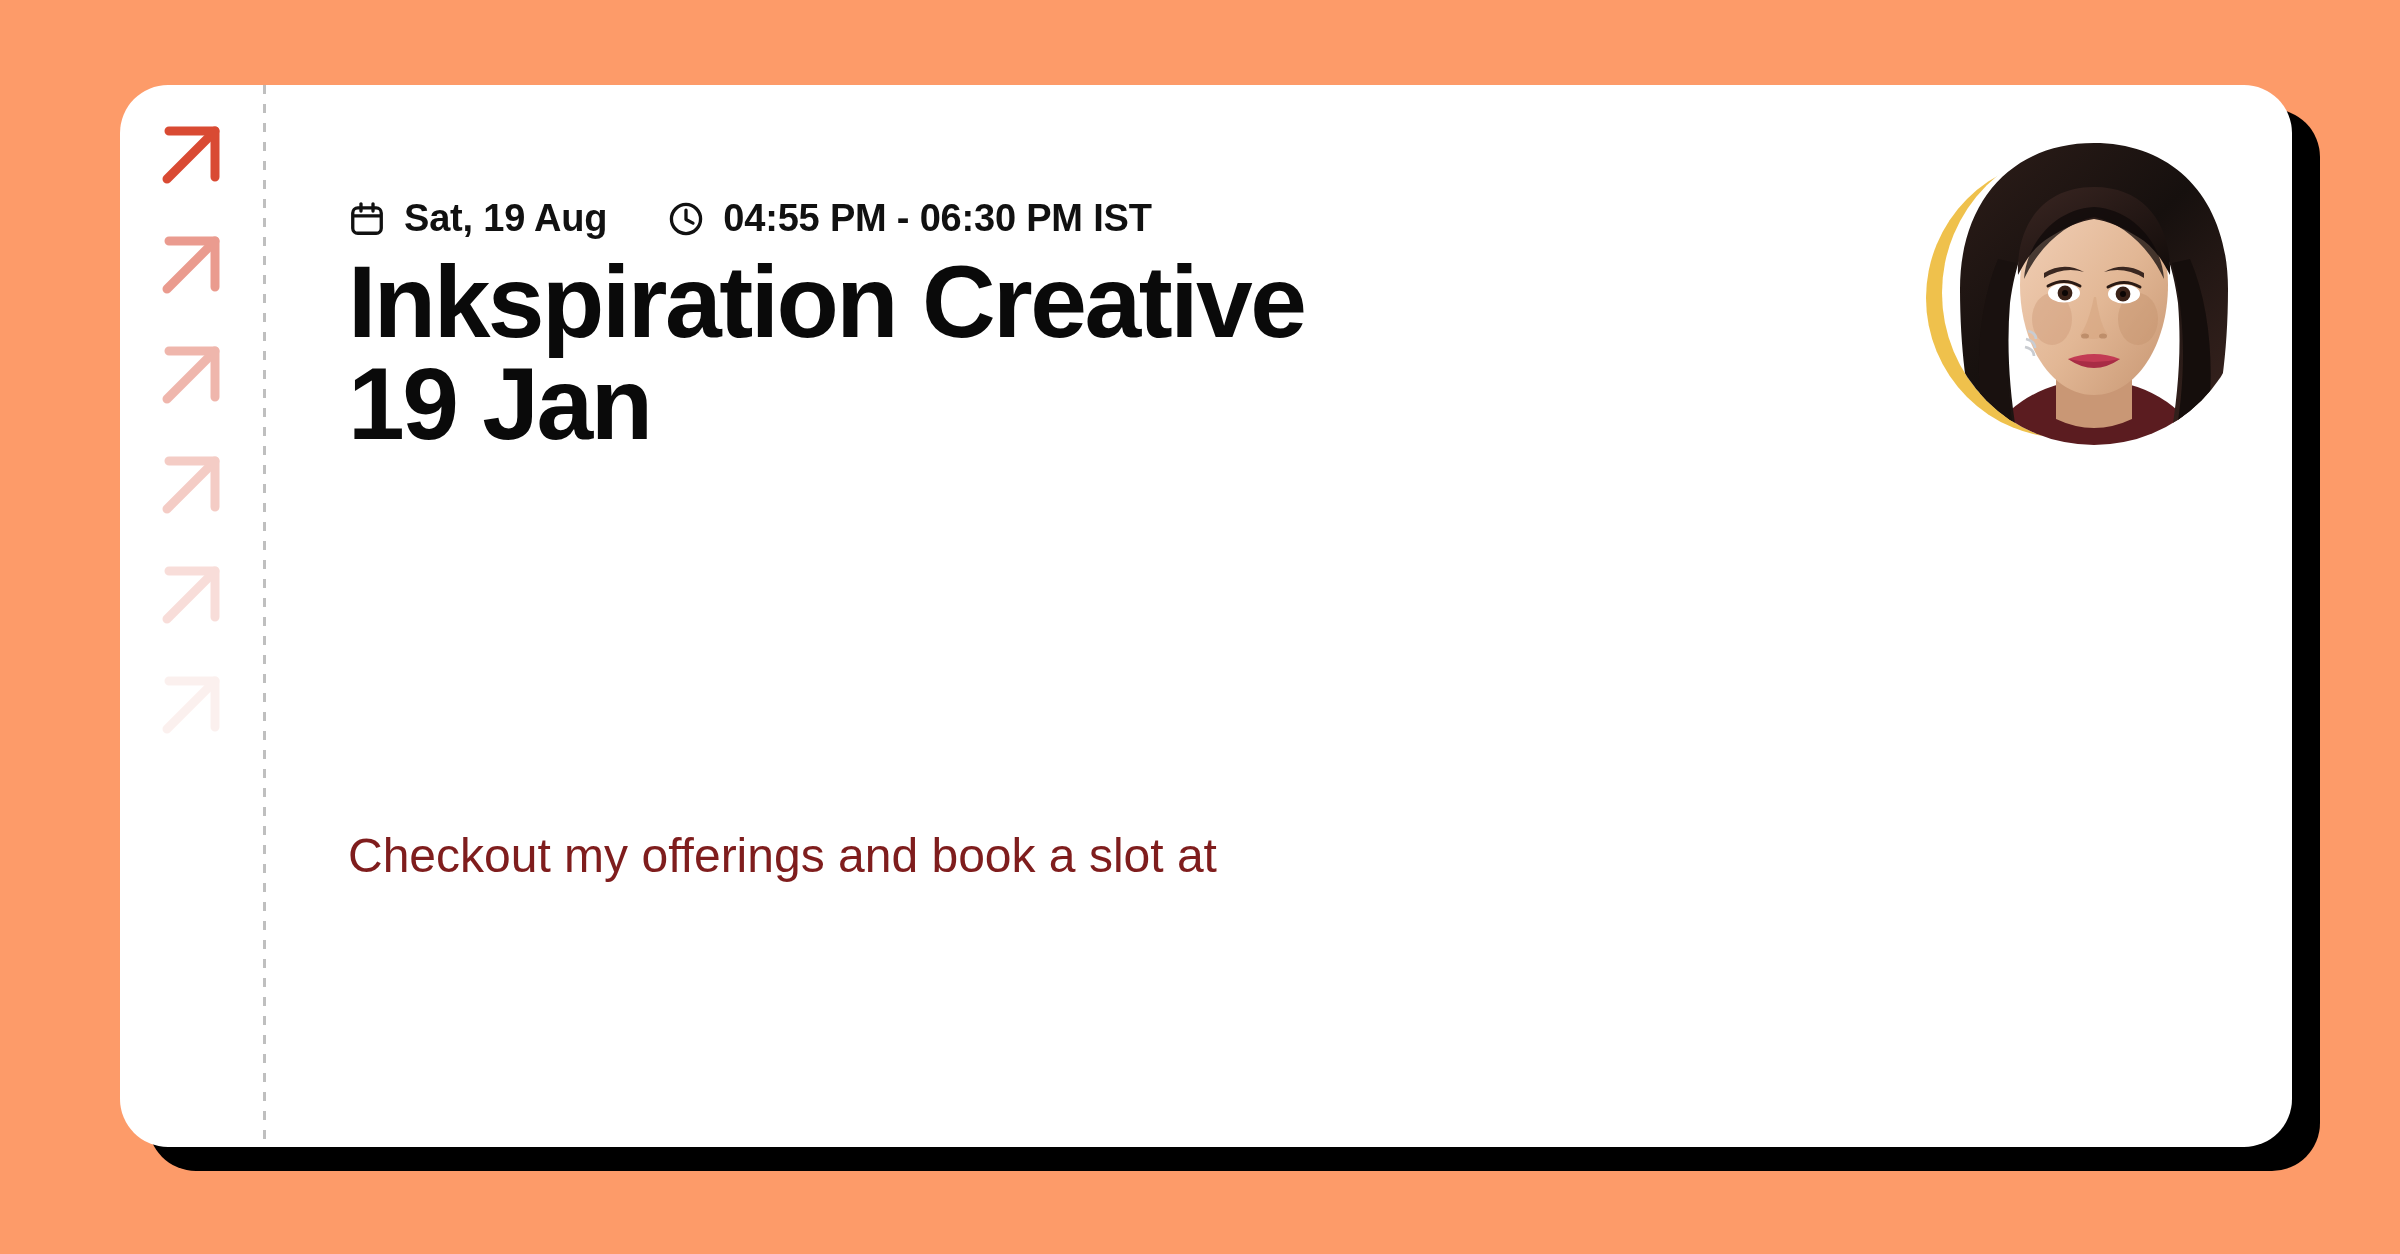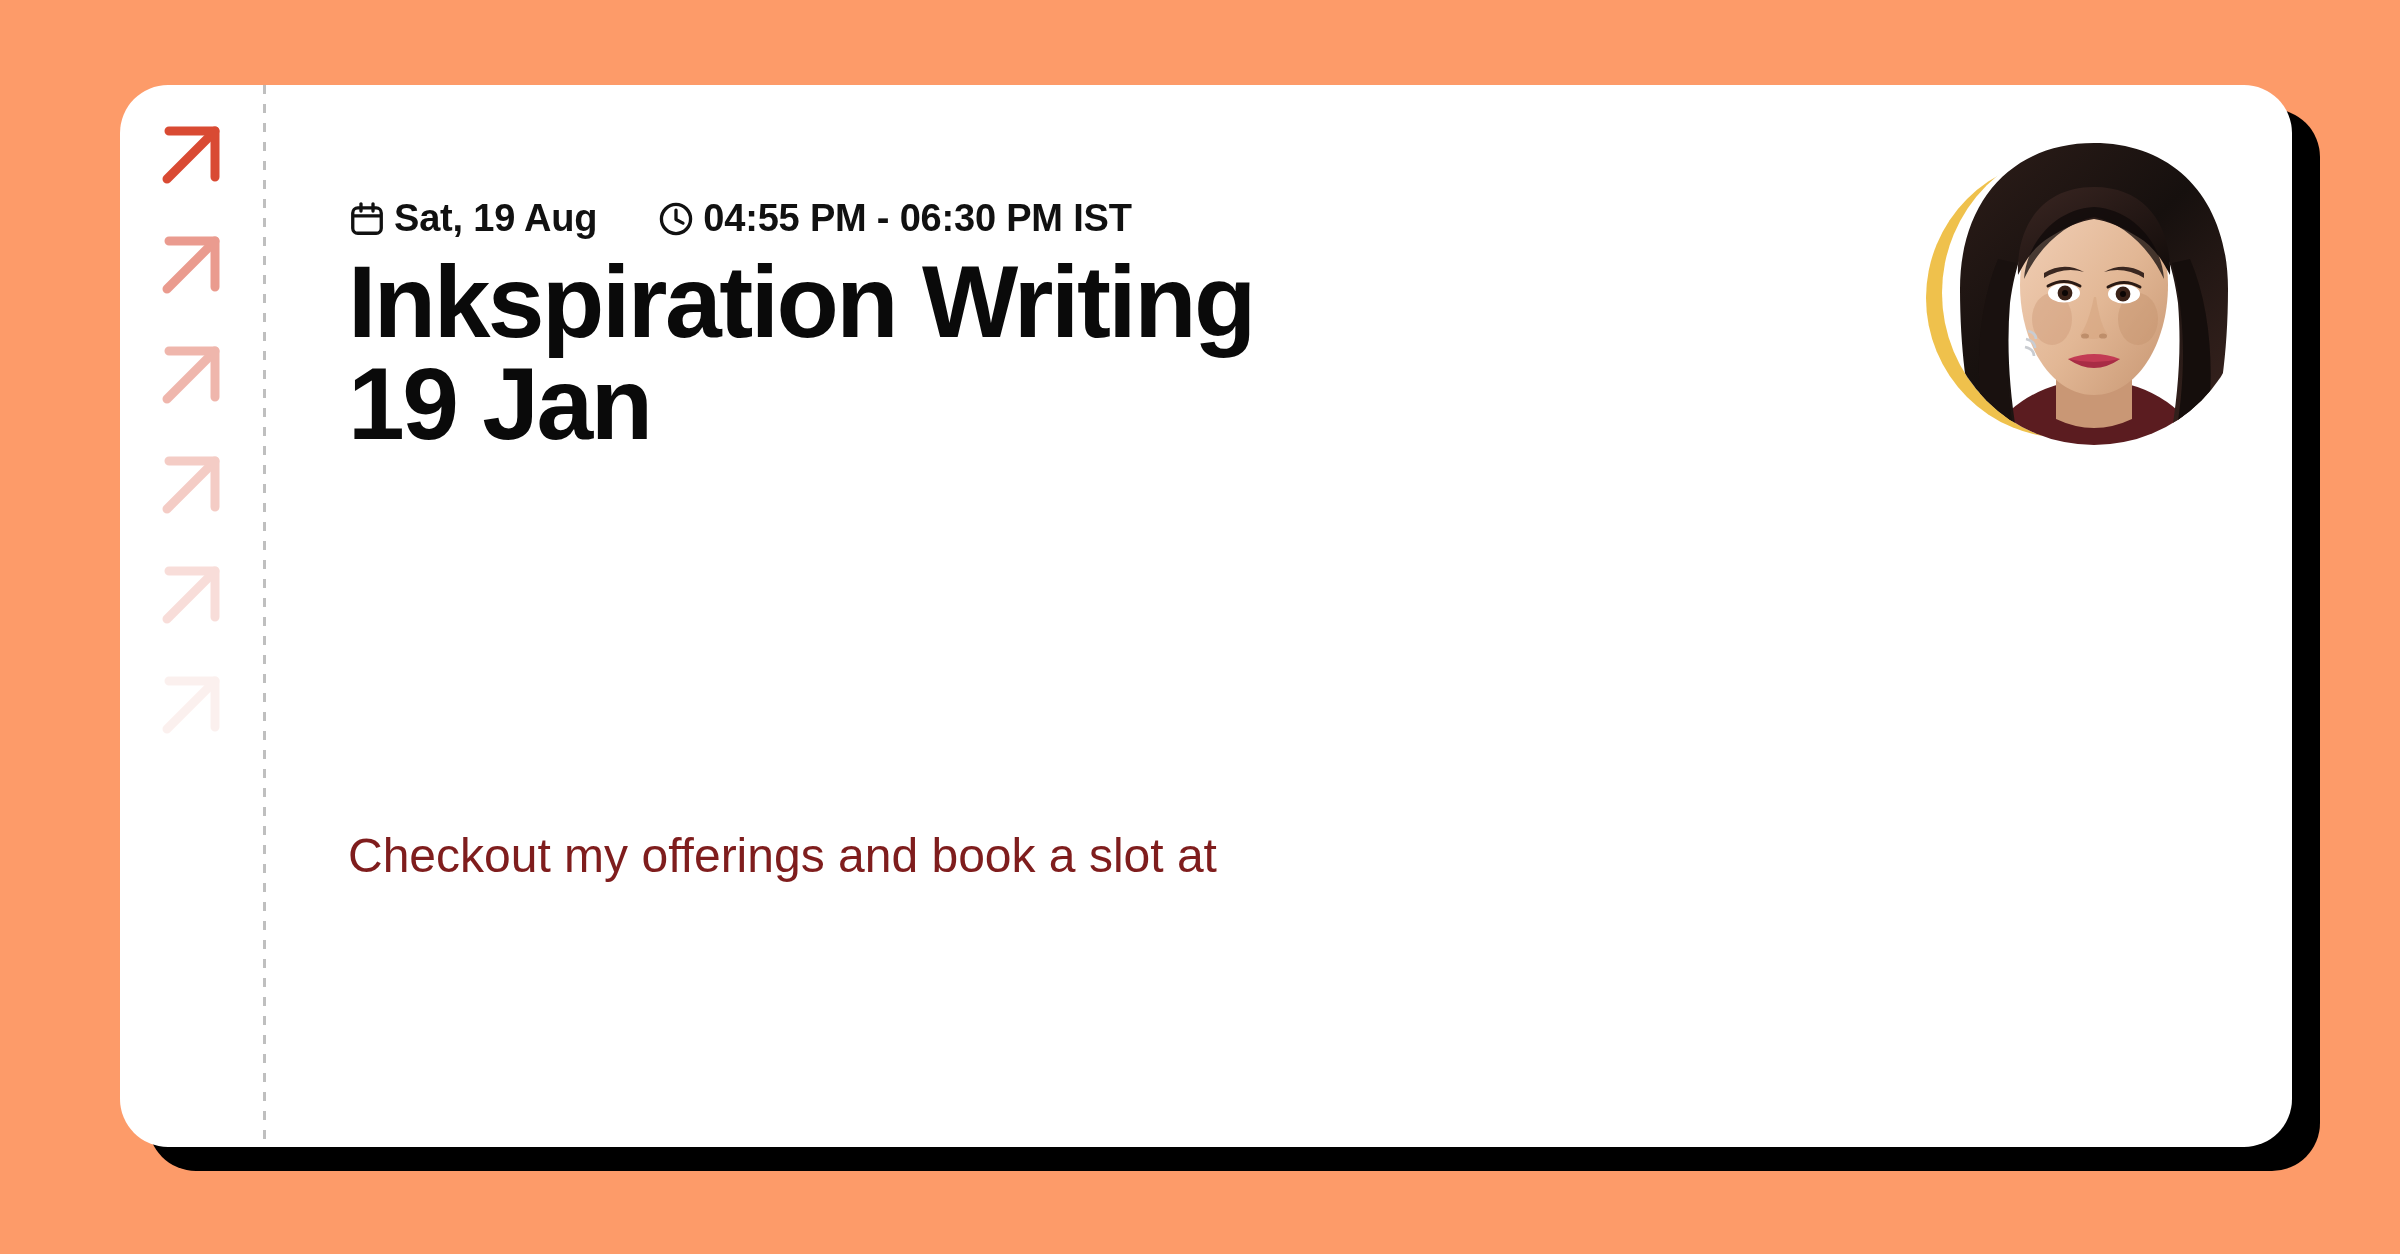--- a/index.html
+++ b/index.html
@@ -97,21 +97,21 @@
     top: 112px;
     display: flex;
     align-items: center;
     gap: 60px;
     white-space: nowrap;
   }
 
   .meta-item {
     display: flex;
     align-items: center;
-    gap: 8px;
+    gap: 18px;
   }
 
   .meta-icon { width: 38px; height: 38px; flex: none; display: block; }
 
   .meta-text {
     font-size: 38px;
     font-weight: bold;
     color: #111111;
     letter-spacing: -0.2px;
   }
@@ -218,21 +218,21 @@
           <svg class="meta-icon" viewBox="0 0 24 24">
             <circle cx="12" cy="12" r="9.2" fill="none" stroke="#111111" stroke-width="2.1"></circle>
             <polyline points="12,6.4 12,12.3 16.4,14.6" fill="none" stroke="#111111" stroke-width="2.1" stroke-linecap="round" stroke-linejoin="round"></polyline>
           </svg>
           <span class="meta-text">04:55 PM - 06:30 PM IST</span>
         </div>
 
       </div>
 
       <h1 id="event-title">
-        <span class="tline">Inkspiration Writing</span>
+        <span class="tline">Inkspiration Creative</span>
         <span class="tline">19 Jan</span>
       </h1>
 
       <div id="cta-block">
         <span class="cta-line">Checkout my offerings and book a slot at</span>
       </div>
 
       <div id="avatar">
         <svg viewBox="0 0 330 330">
           <defs>

